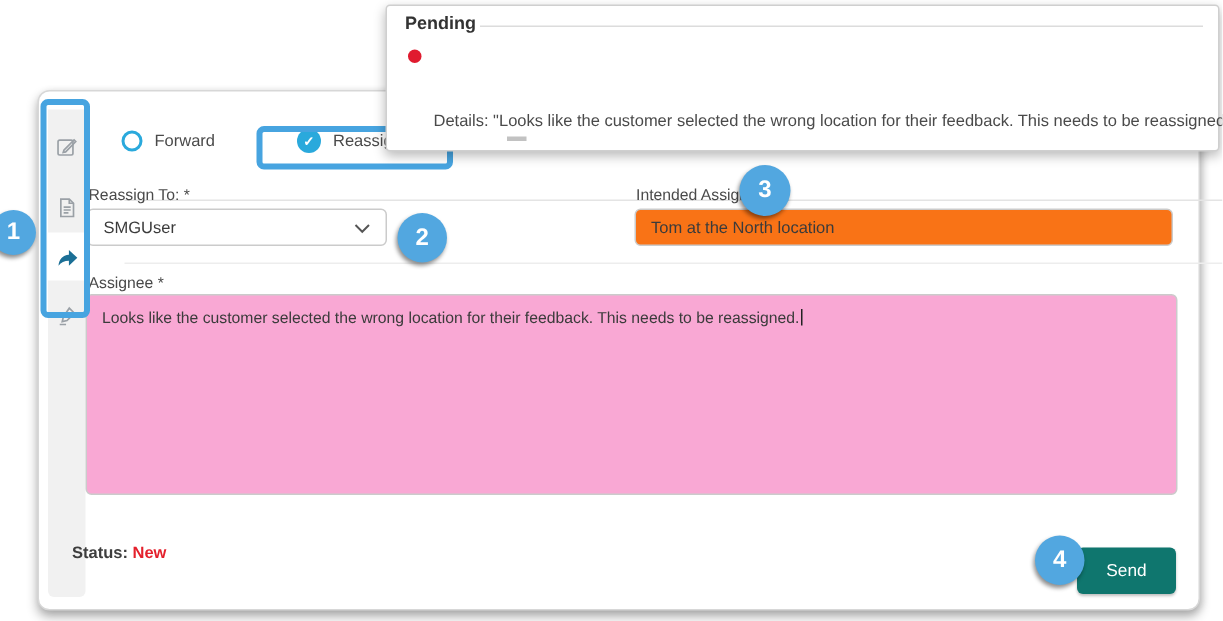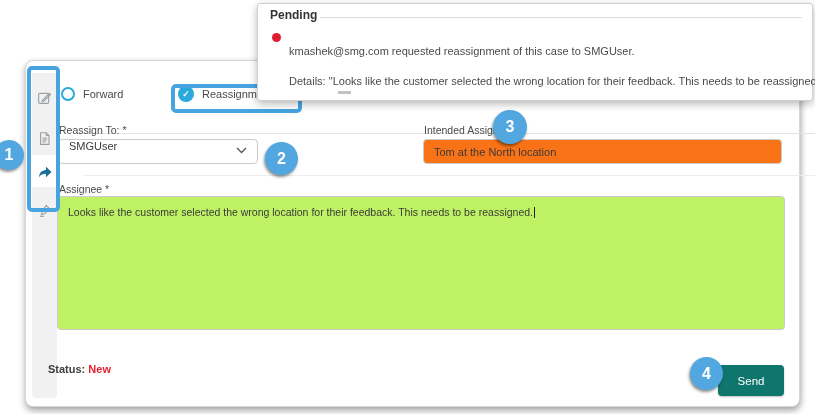--- a/index.html
+++ b/index.html
@@ -29,48 +29,48 @@
   .hl-radio   { left:171px; top:84px; width:131px; height:29px; }
   .callout { position:absolute; background:#52a7e0; color:#fff; font-weight:bold;
              border-radius:50%; display:flex; align-items:center; justify-content:center;
              z-index:7; box-shadow:-1px 2px 3px rgba(0,0,0,0.45); font-size:16px; }
   .callout.c1 { left:-6px;  top:140px; width:30px; height:30px; }
   .callout.c2 { left:265px; top:142px; width:33px; height:33px; }
   .callout.c3 { left:493px; top:110px; width:34px; height:34px; }
   .callout.c4 { left:690px; top:357px; width:33px; height:33px; }
 
   
-  .radio-row { position:absolute; display:flex; align-items:center; gap:8px; }
+  .radio-row { position:absolute; display:flex; align-items:center; gap:8px;padding-left:20px; }
   .radio-forward { left:61px; top:87px; }
   .radio-reassign { left:178px; top:86px; }
   .radio-circle { width:14px; height:14px; border-radius:50%; border:2px solid #2aa9dc; background:#fff; }
   .radio-selected { width:16px; height:16px; border-radius:50%; background:#2aa9dc;
                     display:flex; align-items:center; justify-content:center;
                     color:#fff; font-size:9px; font-weight:bold; }
   .radio-label { font-size:11px; color:#4a4a4a; }
 
   
   .field-label { position:absolute; font-size:10.5px; color:#4a4a4a; }
   .lbl-reassign { left:59px;  top:124px; }
   .lbl-assignee { left:424px; top:124px; }
   .lbl-details  { left:59px;  top:183px; }
 
   .select-box { position:absolute; left:58px; top:139px; width:200px; height:25px;
                 border:1px solid #cbcbcb; border-radius:4px; background:#fff;
-                display:flex; justify-content:space-between;
+                display:flex; align-items:center; justify-content:space-between;
                 padding:0 10px; cursor:pointer; }
   .select-box .sel-text { font-size:11px; color:#3b3b3b; }
 
   .text-input { position:absolute; left:423px; top:139px; width:359px; height:25px;
                 border:1px solid #cbcbcb; border-radius:4px; background:#f97316;
                 padding:0 10px; font-size:11px; color:#3b3b3b;
                 font-family:"Liberation Sans", sans-serif; }
 
   .textarea-box { position:absolute; left:57px; top:196px; width:728px; height:134px;
-                  border:1px solid #cbcbcb; border-radius:4px; background:#bef264;
+                  border:1px solid #cbcbcb; border-radius:4px; background:#f9a8d4;
                   padding:8px 10px; font-size:10.5px; color:#3b3b3b; line-height:14px; }
   .caret { display:inline-block; width:1px; height:11px; background:#222;
            vertical-align:-2px; margin-left:1px; }
 
   .char-counter { position:absolute; left:57px; top:336px; width:729px;
                   text-align:right; font-size:10px; color:#9b9b9b; }
 
   .status-row { position:absolute; left:48px; top:363px; font-size:11px; font-weight:bold; }
   .status-label { color:#3d3d3d; }
   .status-value { color:#e4202c; }
@@ -181,18 +181,17 @@
   <div class="hl-box hl-radio"></div>
   <div class="callout c1">1</div>
   <div class="callout c2">2</div>
   <div class="callout c3">3</div>
   <div class="callout c4">4</div>
 
   <div class="timeline">
     <div class="tl-title">Pending</div>
     <div class="tl-rule"></div>
     <div class="tl-bullet"></div>
-    <div class="tl-line l1">kmashek@smg.com requested reassignment of this case to SMGUser.</div>
     <div class="tl-line l3">Details:  "Looks like the customer selected the wrong location for their feedback. This needs to be reassigned."</div>
     <div class="tl-dash"></div>
   </div>
 
 </div>
 
 </body></html>

